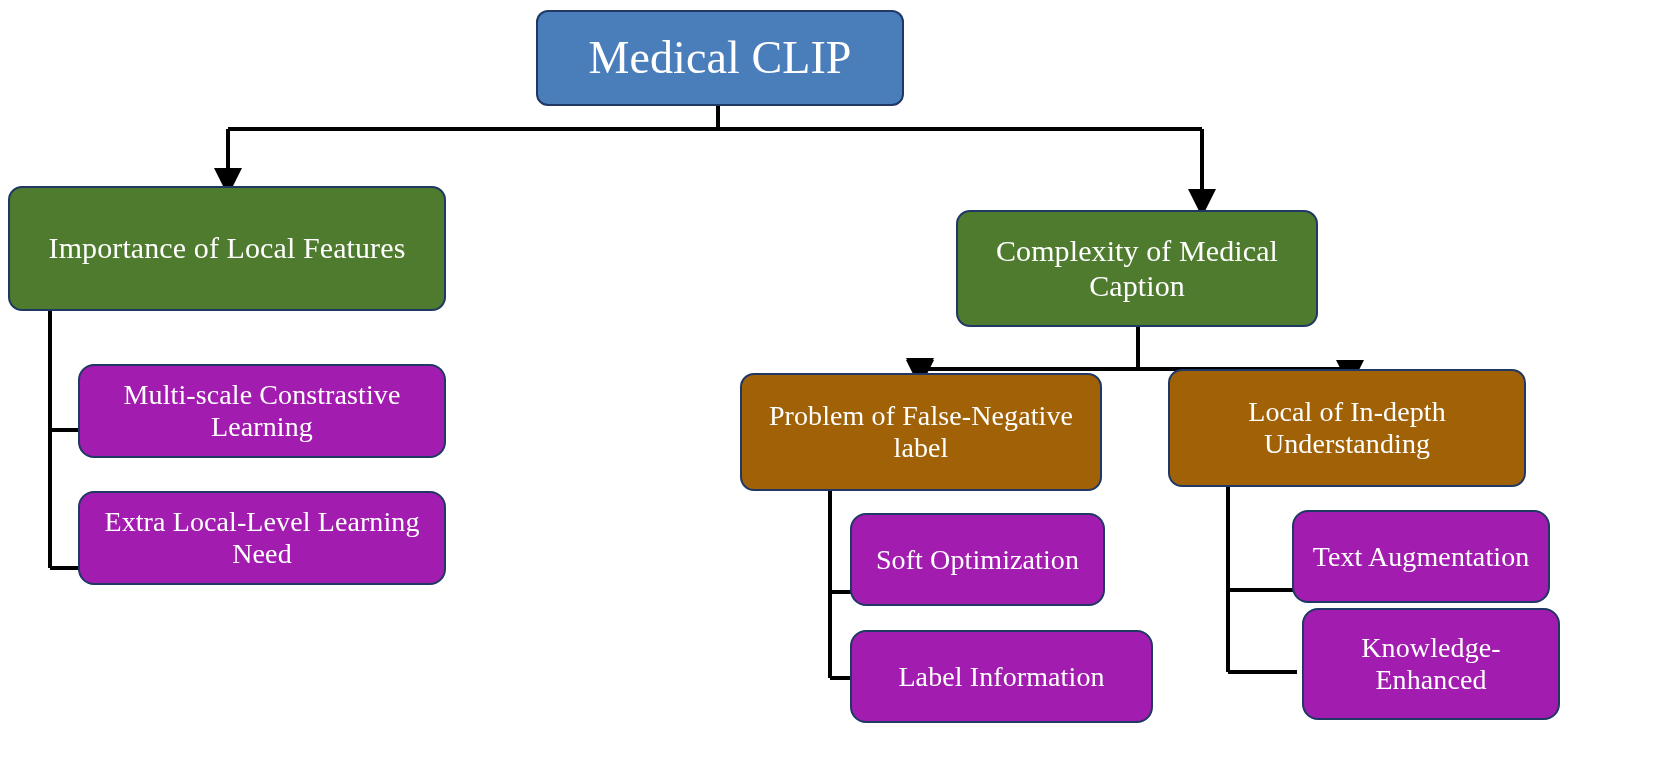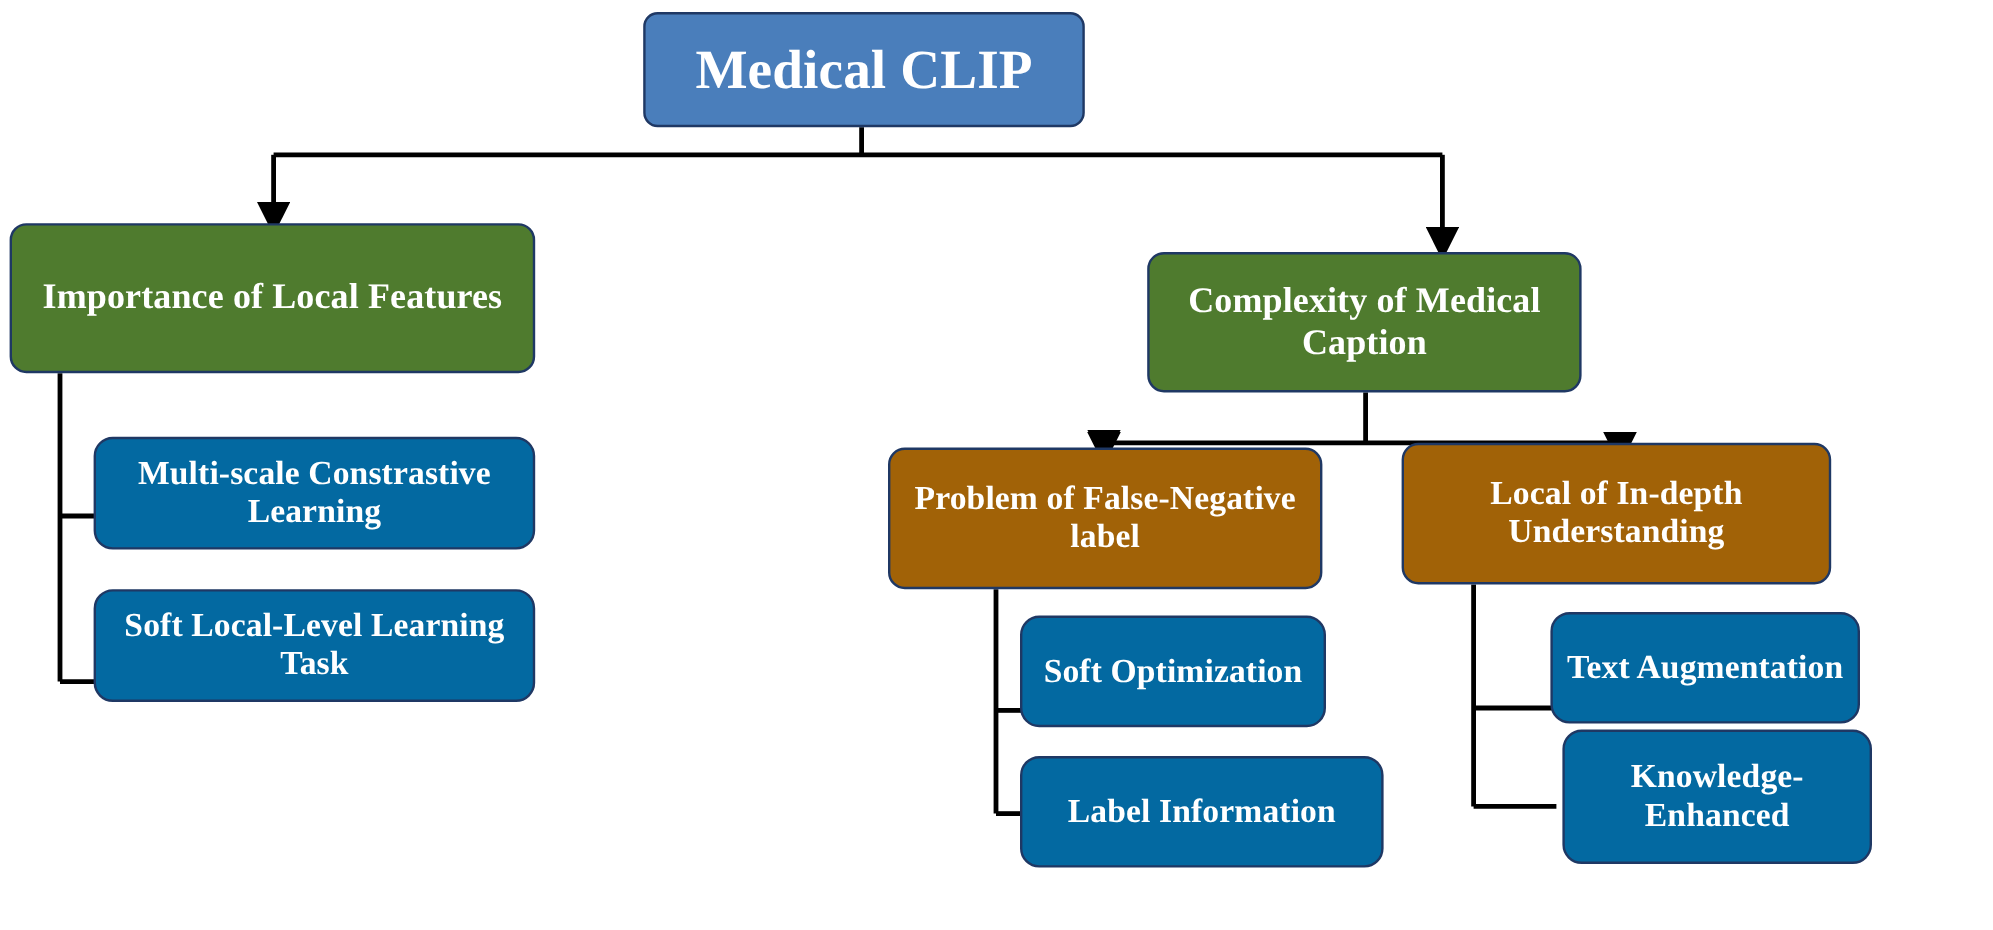--- a/index.html
+++ b/index.html
@@ -24,21 +24,21 @@
     pointer-events: none;
   }
   .node {
     position: absolute;
     box-sizing: border-box;
     display: flex;
     align-items: center;
     justify-content: center;
     text-align: center;
     color: #ffffff;
-    font-weight: bold;
+    font-weight: normal;
     border: 2px solid #1f3864;
     border-radius: 14px;
     line-height: 1.14;
     padding: 8px 10px;
     letter-spacing: 0.1px;
     z-index: 2;
   }
   .node span { display: block; width: 100%; }
   .root {
     background: #4a7ebb;
@@ -47,21 +47,21 @@
   }
   .level2 {
     background: #4f7b2e;
     font-size: 30px;
   }
   .level3 {
     background: #a16207;
     font-size: 28px;
   }
   .leaf {
-    background: #0369a1;
+    background: #a21caf;
     font-size: 28px;
     border-radius: 16px;
   }
 </style>
 </head>
 <body>
 
 <div id="stage">
 
   <svg id="connectors" viewBox="0 0 1661 775" width="1661" height="775" xmlns="http://www.w3.org/2000/svg">
@@ -106,21 +106,21 @@
 
   <div class="node level2" style="left:8px; top:186px; width:438px; height:125px;">
     <span>Importance of Local Features</span>
   </div>
 
   <div class="node leaf" style="left:78px; top:364px; width:368px; height:94px;">
     <span>Multi-scale Constrastive Learning</span>
   </div>
 
   <div class="node leaf" style="left:78px; top:491px; width:368px; height:94px;">
-    <span>Soft Local-Level Learning Task</span>
+    <span>Extra Local-Level Learning Need</span>
   </div>
 
   <div class="node level2" style="left:956px; top:210px; width:362px; height:117px;">
     <span>Complexity of Medical Caption</span>
   </div>
 
   <div class="node level3" style="left:740px; top:373px; width:362px; height:118px;">
     <span>Problem of False-Negative label</span>
   </div>
 

